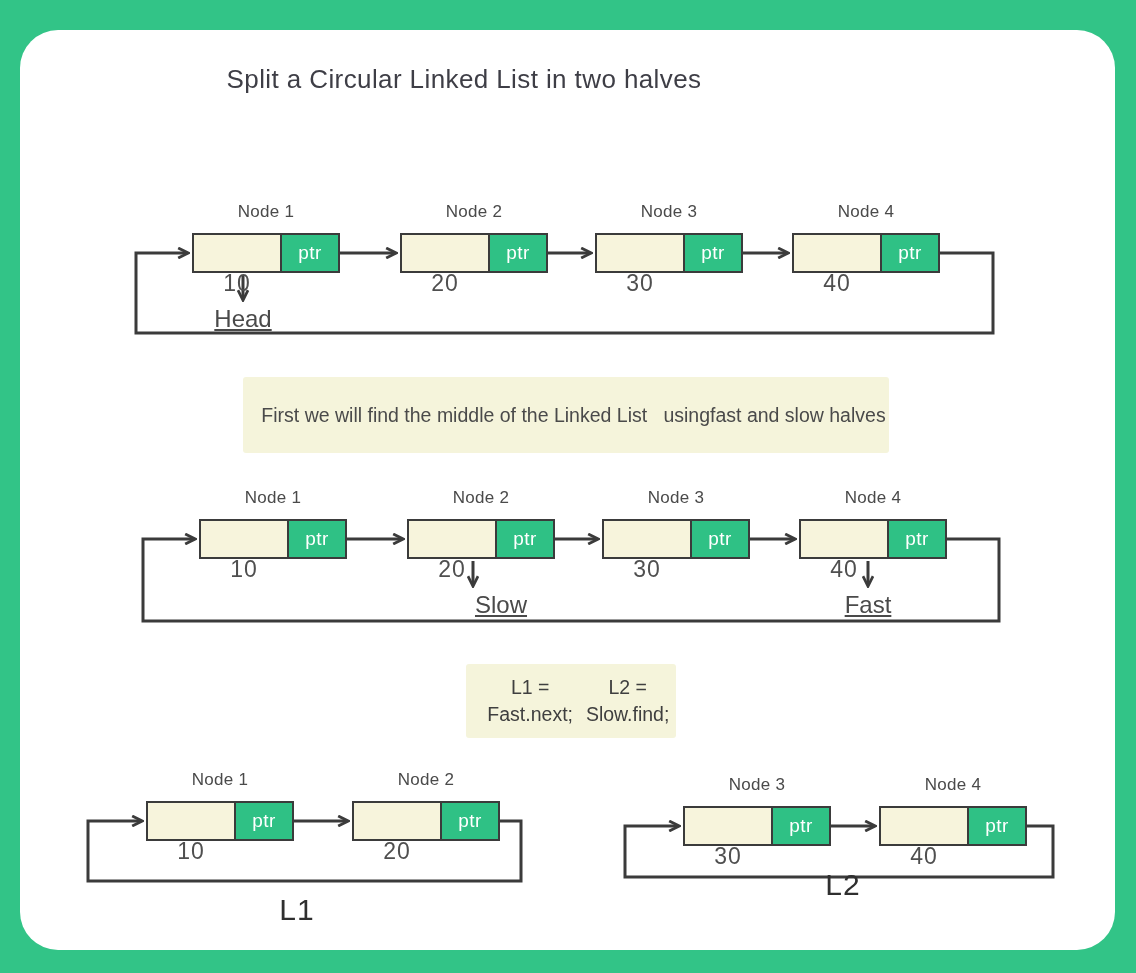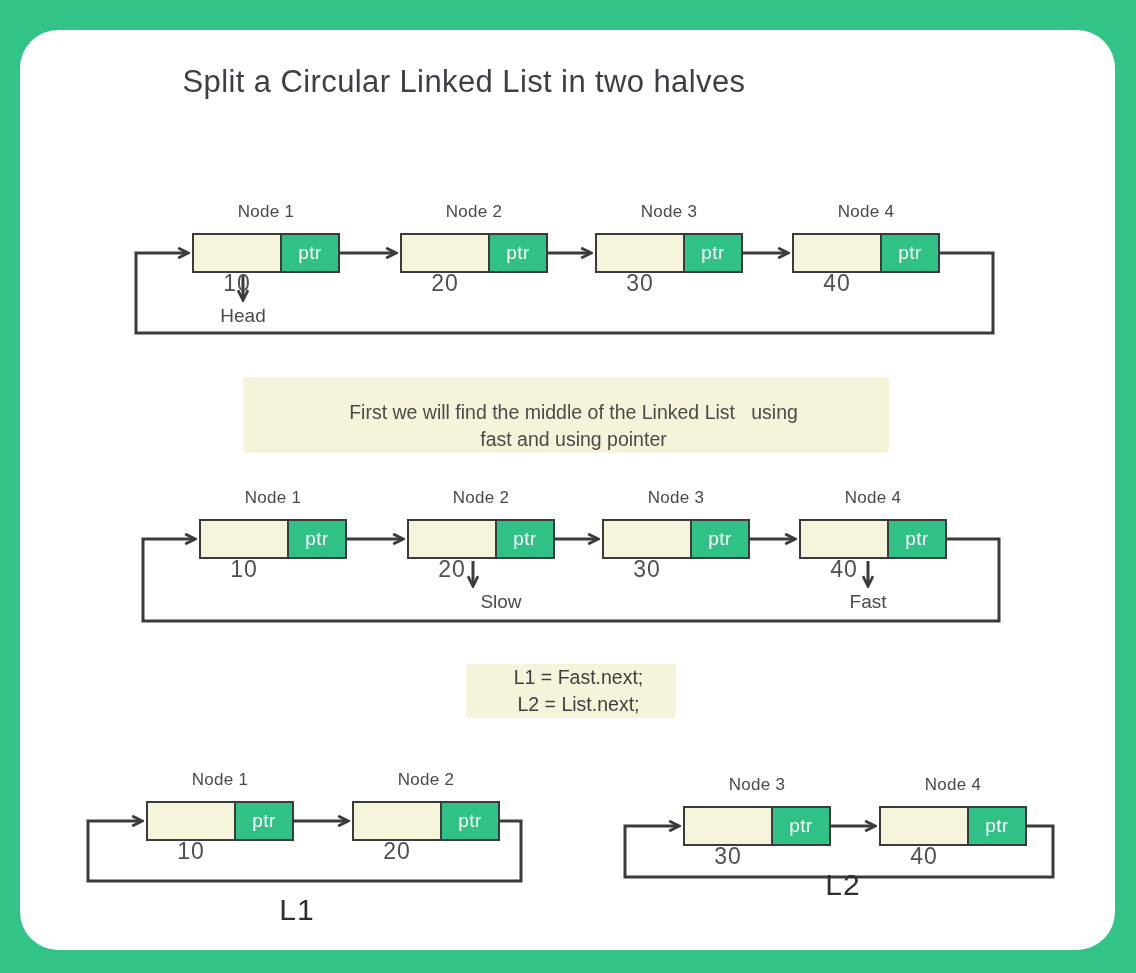--- a/index.html
+++ b/index.html
@@ -11,36 +11,36 @@
     --text_dark:#4A4A4A;
     --title_dark:#3E3E46;
     --value_text:#4F4F4F;
     --caption_dark:#2F2F2F;
   }
   *{margin:0;padding:0;box-sizing:border-box;}
   body{font-family:"Liberation Sans","DejaVu Sans",sans-serif;}
   .page{position:relative;width:1136px;height:973px;background:var(--frame_green);overflow:hidden;}
   .card{position:absolute;left:20px;top:30px;width:1095px;height:920px;background:#ffffff;border-radius:38px;}
   .title{position:absolute;left:0;top:64px;width:928px;text-align:center;
-         font-size:31px;font-weight:500;letter-spacing:.4px;color:var(--title_dark);}
+         font-size:26px;font-weight:500;letter-spacing:.4px;color:var(--title_dark);}
   .wires{position:absolute;left:0;top:0;width:1136px;height:973px;pointer-events:none;z-index:2;}
   .wire{fill:none;stroke:var(--line_dark);stroke-width:3;}
   .arrowhead{fill:none;stroke:var(--line_dark);stroke-width:2.2;}
   .node{position:absolute;width:148px;z-index:3;}
   .node-label{text-align:center;font-size:17px;letter-spacing:.3px;color:var(--text_dark);height:22px;margin-bottom:9px;}
   .node-box{display:flex;height:40px;border:2px solid var(--line_dark);background:var(--node_cream);}
   .cell{display:flex;align-items:center;justify-content:center;}
   .cell.value{width:86px;font-size:23px;letter-spacing:1px;color:var(--value_text);background:var(--node_cream);margin-top:48px;}
   .cell.ptr{flex:1;background:var(--ptr_green);border-left:2px solid var(--line_dark);color:#ffffff;font-size:19px;letter-spacing:.5px;}
-  .ptr-label{position:absolute;transform:translateX(-50%);font-size:19px;color:var(--text_dark);z-index:3;white-space:nowrap;}
-  .note{position:absolute;background:var(--note_cream);display:flex;flex-direction:column;align-items:center;justify-content:flex-end;
+  .ptr-label{position:absolute;transform:translateX(-50%);font-size:24px;color:var(--text_dark);z-index:3;white-space:nowrap;text-decoration:underline;}
+  .note{position:absolute;background:var(--note_cream);display:flex;flex-direction:row;align-items:center;justify-content:center;
         color:var(--text_dark);border-radius:3px;z-index:1;text-align:center;padding-left:15px;}
   .note-line{white-space:pre-wrap;}
   #note-middle{left:243px;top:377px;width:646px;height:76px;font-size:19.5px;line-height:27px;}
-  #note-code{left:466px;top:664px;width:210px;height:54px;font-size:19.5px;line-height:27px;color:#3F3F3F;}
+  #note-code{left:466px;top:664px;width:210px;height:74px;font-size:19.5px;line-height:27px;color:#3F3F3F;}
   .caption{position:absolute;transform:translateX(-50%);font-size:30px;color:var(--caption_dark);letter-spacing:1px;z-index:3;}
 </style>
 </head>
 <body>
 
 <div class="page">
   <div class="card"></div>
 
   <h1 class="title">Split a Circular Linked List in two halves</h1>
 
@@ -98,21 +98,21 @@
       <div class="node-box">
         <div class="cell value">40</div>
         <div class="cell ptr">ptr</div>
       </div>
     </div>
     <div class="ptr-label" style="left:243px;top:305px;">Head</div>
   </div>
 
   <div class="note" id="note-middle">
     <span class="note-line">First we will find the middle of the Linked List   using</span>
-    <span class="note-line">fast and using pointer</span>
+    <span class="note-line">fast and slow halves</span>
   </div>
 
   <div>
     <div class="node" style="left:199px;top:488px;">
       <div class="node-label">Node 1</div>
       <div class="node-box">
         <div class="cell value">10</div>
         <div class="cell ptr">ptr</div>
       </div>
     </div>
@@ -136,21 +136,21 @@
         <div class="cell value">40</div>
         <div class="cell ptr">ptr</div>
       </div>
     </div>
     <div class="ptr-label" style="left:501px;top:591px;">Slow</div>
     <div class="ptr-label" style="left:868px;top:591px;text-align:center;">Fast</div>
   </div>
 
   <div class="note" id="note-code">
     <span class="note-line">L1 = Fast.next;</span>
-    <span class="note-line">L2 = List.next;</span>
+    <span class="note-line">L2 = Slow.find;</span>
   </div>
 
   <div>
     <div class="node" style="left:146px;top:770px;">
       <div class="node-label">Node 1</div>
       <div class="node-box">
         <div class="cell value">10</div>
         <div class="cell ptr">ptr</div>
       </div>
     </div>

